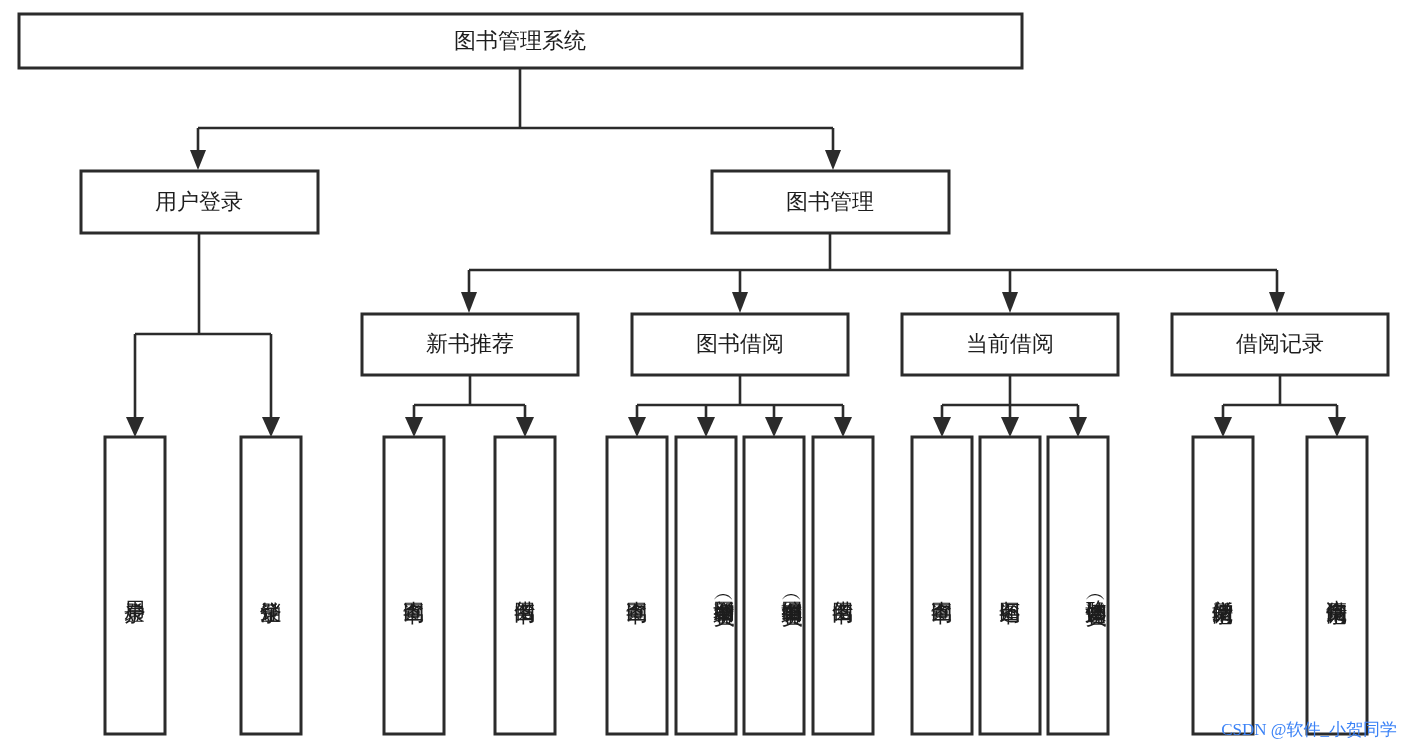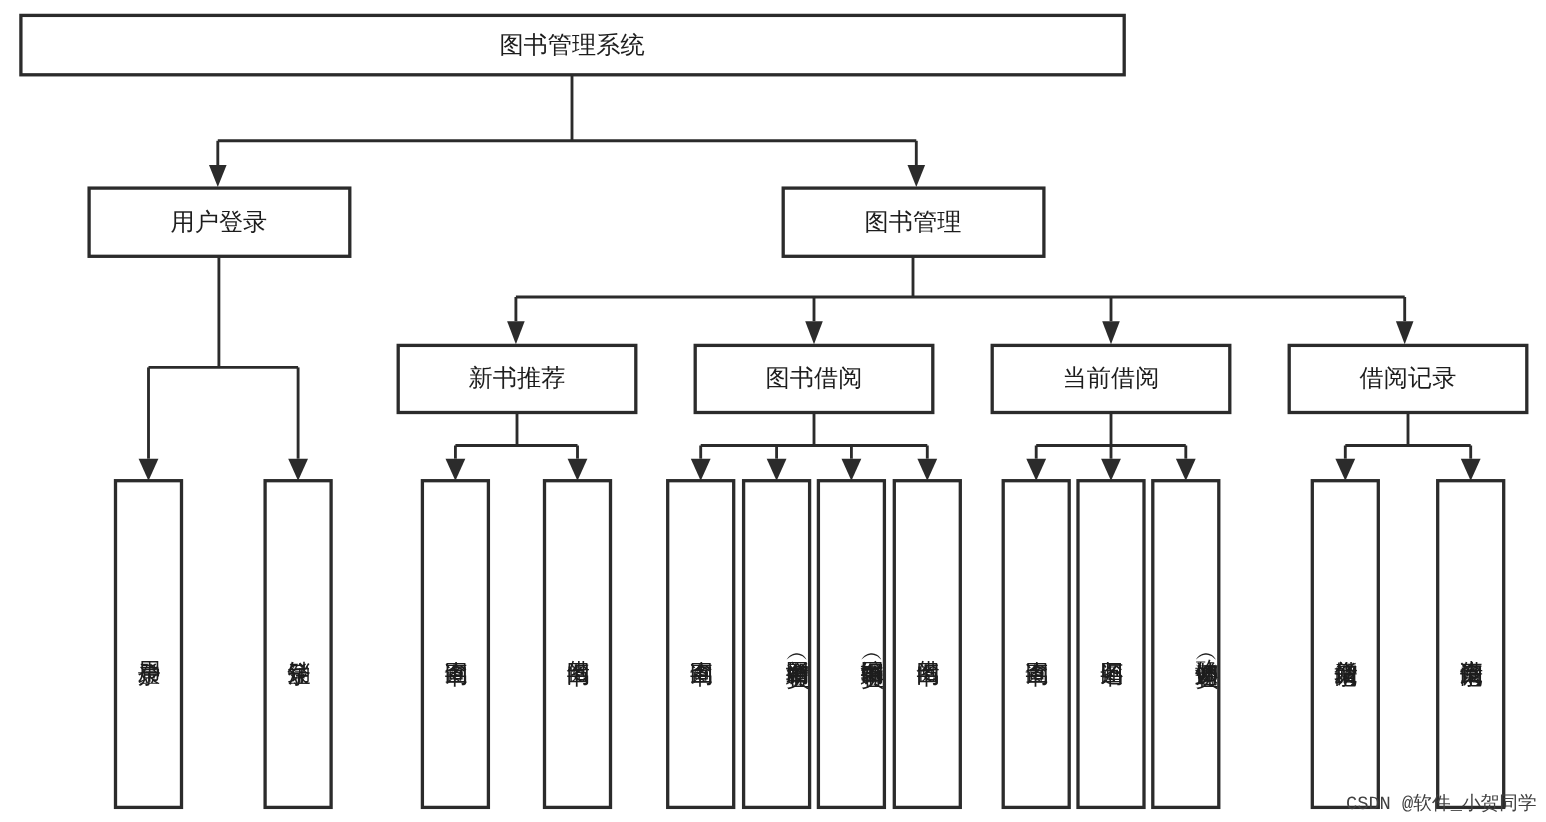--- a/index.html
+++ b/index.html
@@ -63,23 +63,23 @@
     white-space: nowrap;
     pointer-events: none;
   }
   .vert-label.centered {
     align-items: center;
   }
   #watermark {
     position: absolute;
     right: 8px;
     bottom: 6px;
-    font-family: Liberation Mono, monospace;
+    font-family: Liberation Serif, serif;
     font-size: 17px;
-    color: #404040;
+    color: #3b82f6;
     white-space: nowrap;
     pointer-events: none;
   }
 </style>
 </head>
 <body>
 
 <div id="diagram-root">
 
   <svg id="flow-svg" viewBox="0 0 1405 747">

